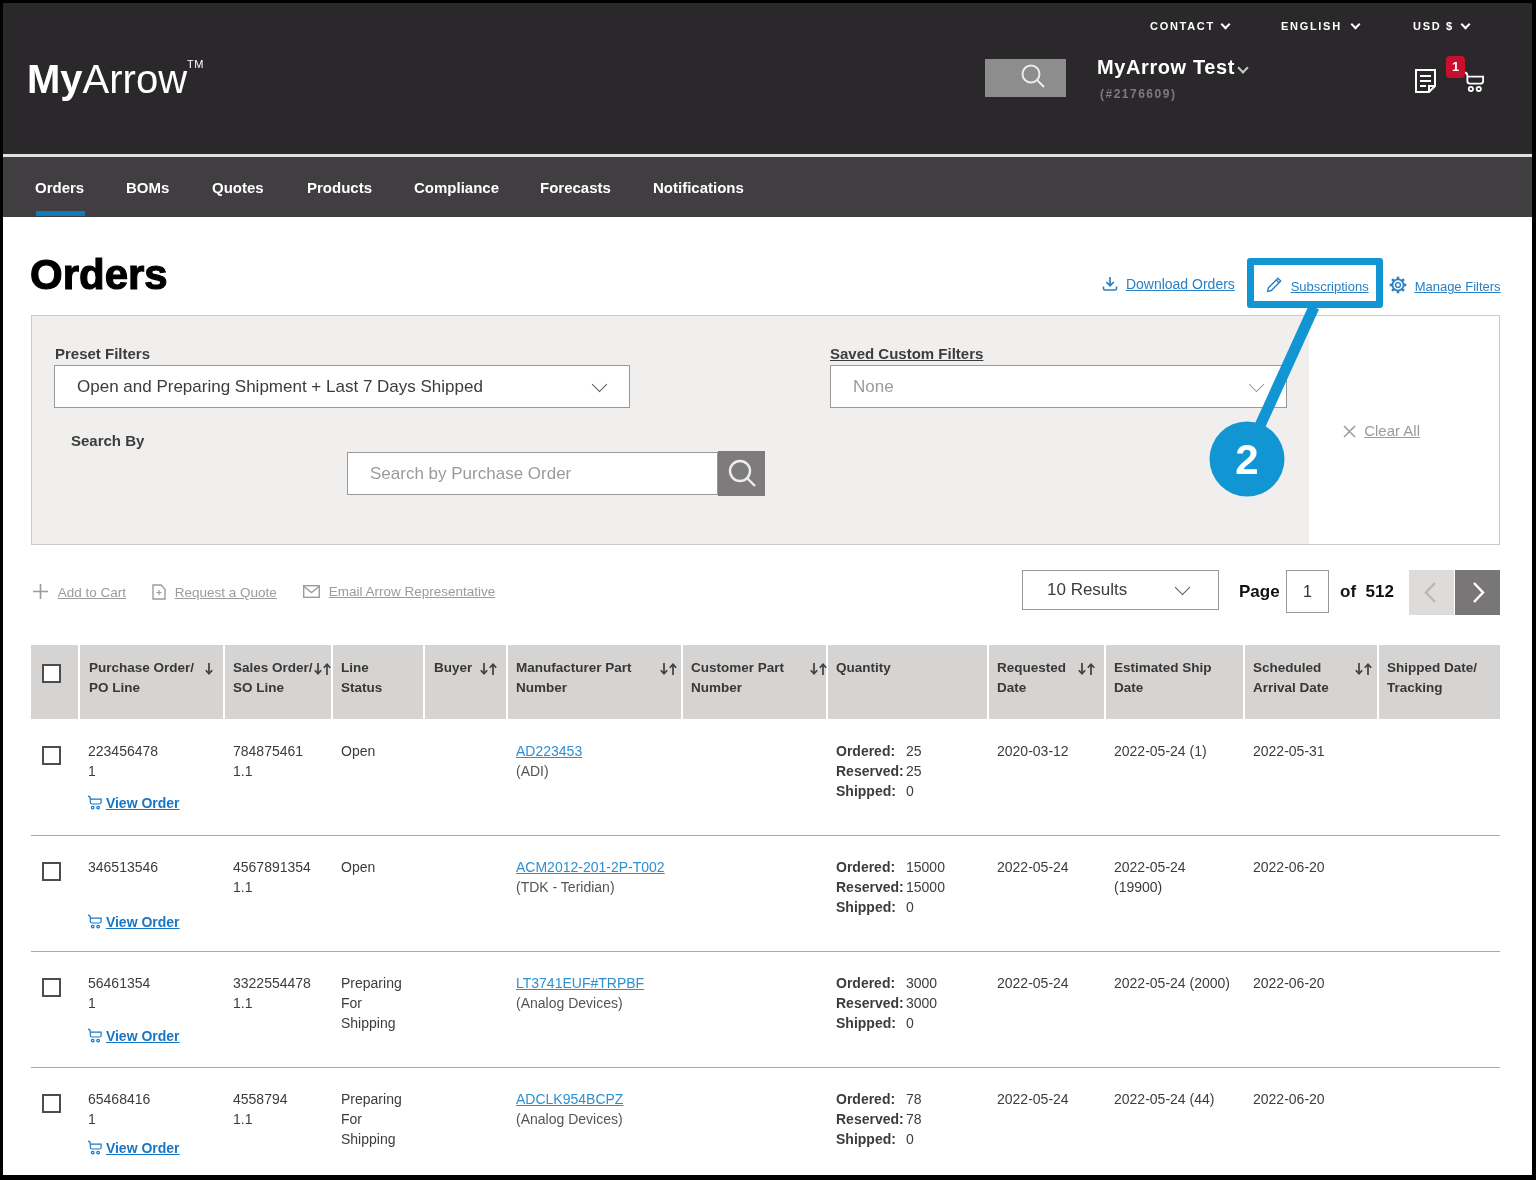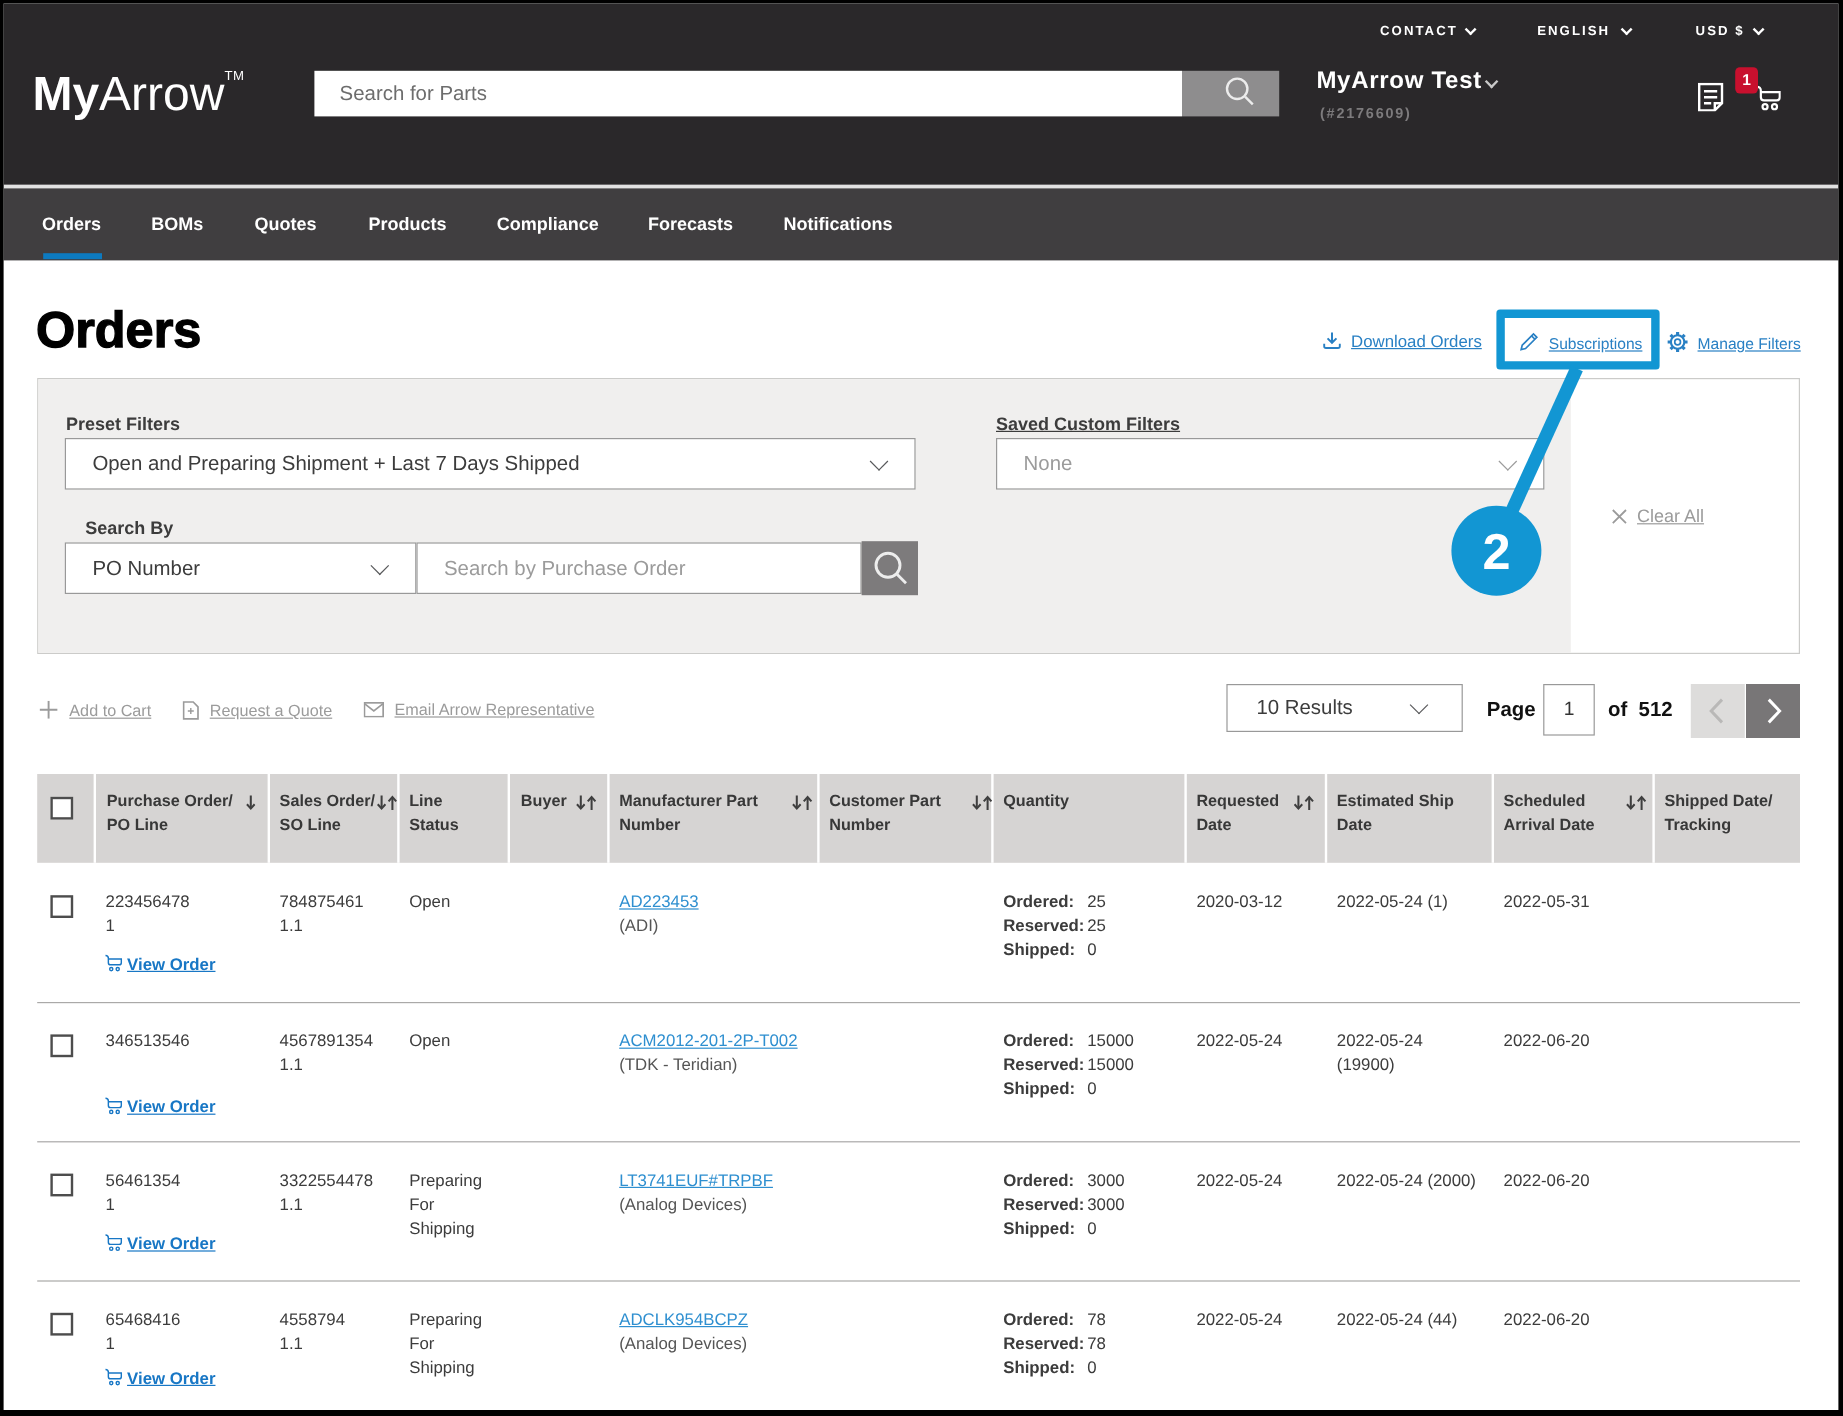--- a/index.html
+++ b/index.html
@@ -57,21 +57,20 @@
 .vo { position:absolute; font-size:14px; font-weight:bold; }
 .vo a { color:#1877c5; text-decoration:underline; }
 .qlab { font-weight:bold; display:inline-block; min-width:70px; }
 </style>
 </head>
 <body>
 <div id="page">
 
   <div id="hdr">
     <div id="logo"><b>My</b>Arrow<span class="tm">TM</span></div>
-    <div id="hsearch">Search for Parts</div>
     <div id="hbtn">
       <svg width="81" height="38" viewBox="0 0 81 38">
           <circle cx="46" cy="15" r="8.5" fill="none" stroke="#ececec" stroke-width="2"></circle>
           <line x1="52.5" y1="21.5" x2="59" y2="28" stroke="#ececec" stroke-width="2"></line>
         </svg>
     </div>
     <div class="topmenu" style="left:1147px;">CONTACT</div>
     <div class="chev" style="position:absolute;left:1219px;top:18px;width:7px;height:7px;"></div>
     <div class="topmenu" style="left:1278px;">ENGLISH</div>
     <div class="chev" style="position:absolute;left:1349px;top:18px;width:7px;height:7px;"></div>
@@ -144,34 +143,30 @@
   <div id="bluebox"></div>
   <svg id="annsvg" viewBox="0 0 250 230">
     <line x1="164" y1="17" x2="108" y2="140" stroke="#1296d3" stroke-width="11"></line>
     <circle cx="97" cy="169" r="37.5" fill="#1296d3"></circle>
     <text x="97" y="184" text-anchor="middle" font-family="Liberation Sans" font-size="42" font-weight="bold" fill="#fff">2</text>
   </svg>
 
   <div id="fpanel">
     <div id="fgray"></div>
     <div class="flabel" style="left:23px; top:29px;">Preset Filters</div>
-    <div class="fselect" style="left:22px; top:49px; width:709px; height:43px;">
+    <div class="fselect" style="left:22px; top:49px; width:576px; height:43px;">
         <span class="txt">Open and Preparing Shipment + Last 7 Days Shipped</span>
         <span class="sch"></span>
       </div>
     <div class="flabel" style="left:798px; top:29px;text-decoration:underline;">Saved Custom Filters</div>
     <div class="fselect" style="left:798px; top:49px; width:457px; height:43px;">
         <span class="txt" style="color:#9b9b9b;">None</span>
         <span class="sch" style="border-color:#9b9b9b;"></span>
       </div>
     <div class="flabel" style="left:39px; top:116px;">Search By</div>
-    <div class="fselect" style="left:22px; top:136px; width:293px; height:43px;">
-        <span class="txt">PO Number</span>
-        <span class="sch"></span>
-      </div>
     <div class="fselect" style="left:315px; top:136px; width:371px; height:43px;">
         <span class="txt" style="color:#9b9b9b;">Search by Purchase Order</span>
       </div>
     <div class="abs" style="left:686px; top:135px; width:47px; height:45px; background:#7d7b7c;">
       <svg width="47" height="45" viewBox="0 0 47 45">
           <circle cx="22" cy="20" r="10" fill="none" stroke="#ededed" stroke-width="2.4"></circle>
           <line x1="29.5" y1="27.5" x2="37" y2="35" stroke="#ededed" stroke-width="2.4"></line>
         </svg>
     </div>
     <div class="abs" style="left:1311px; top:106px; color:#9b9b9b; font-size:15px;">

